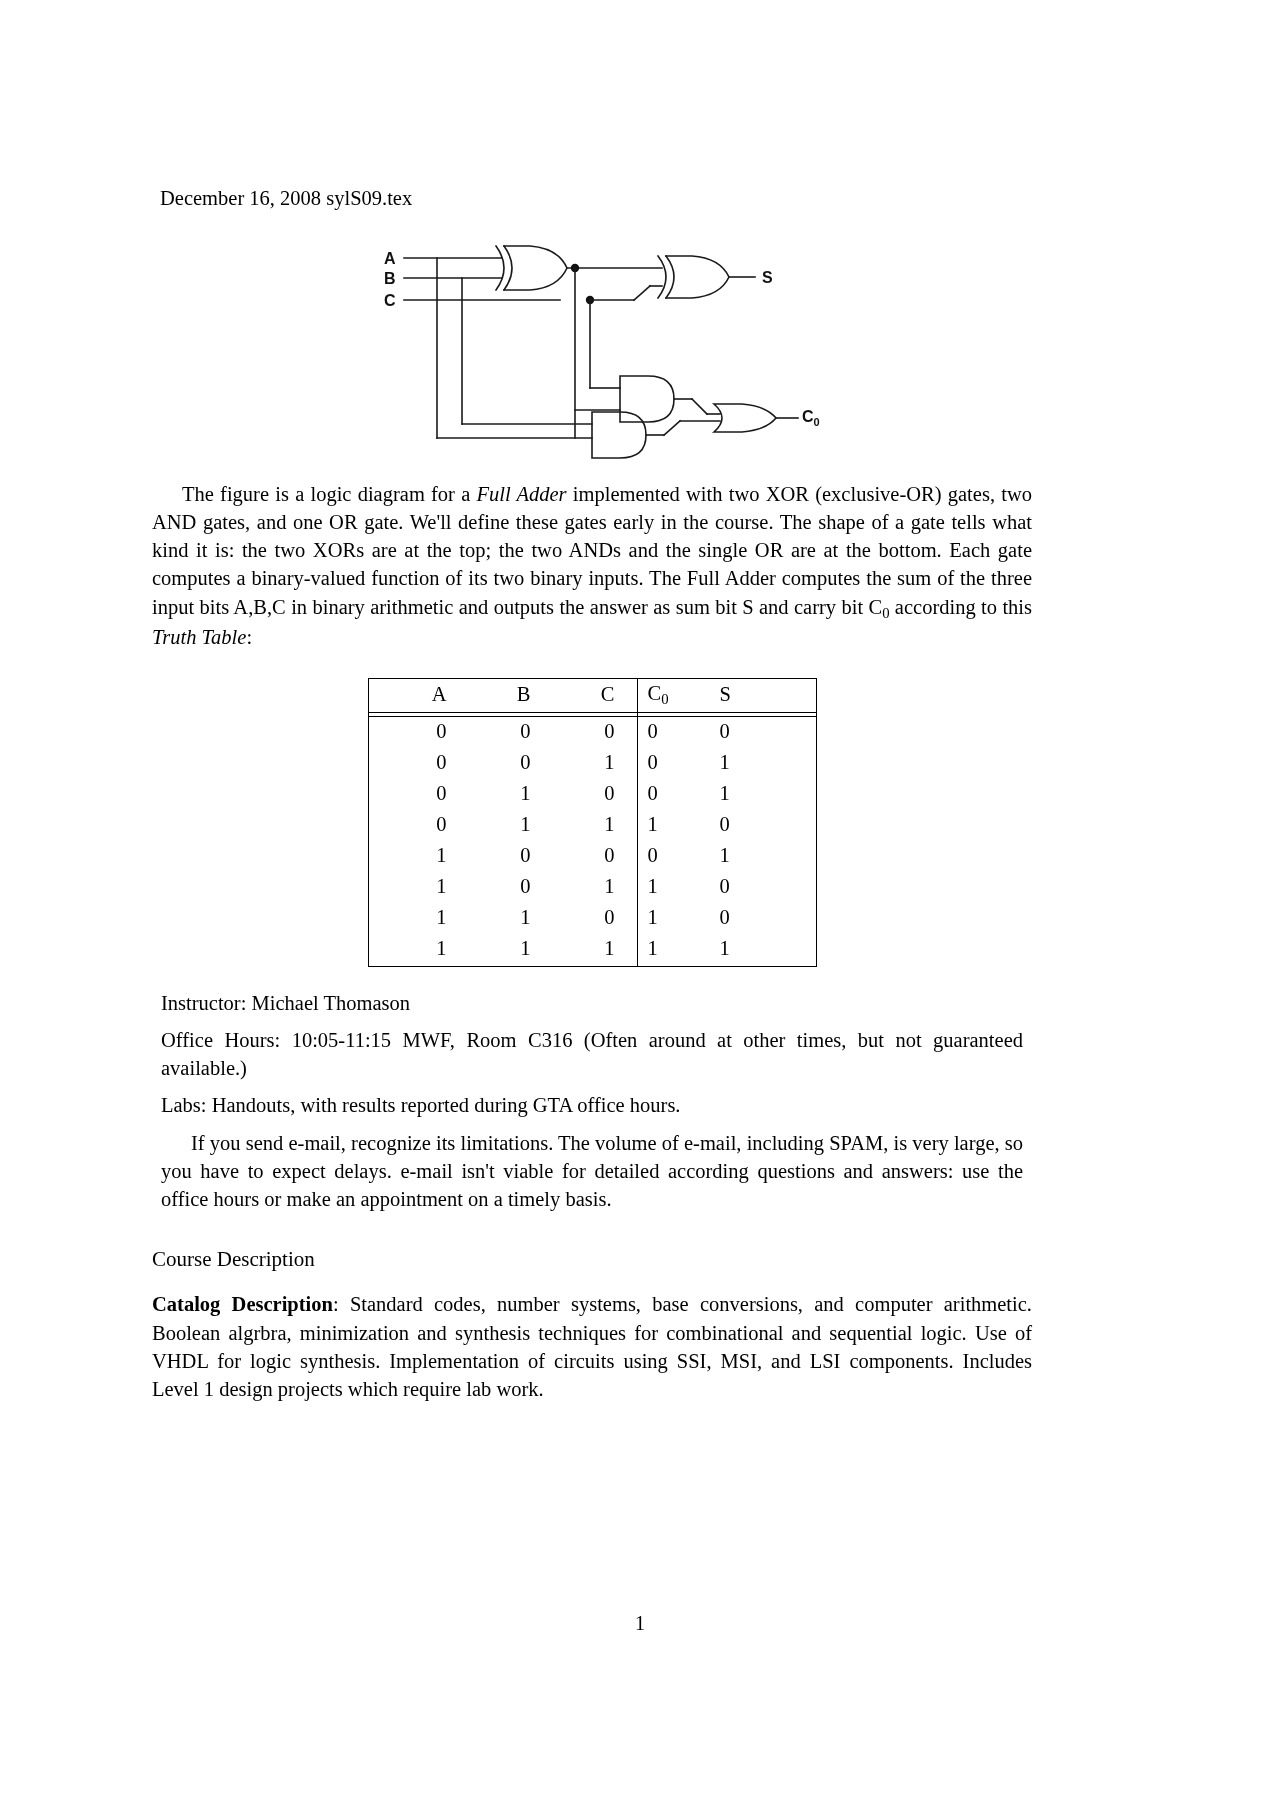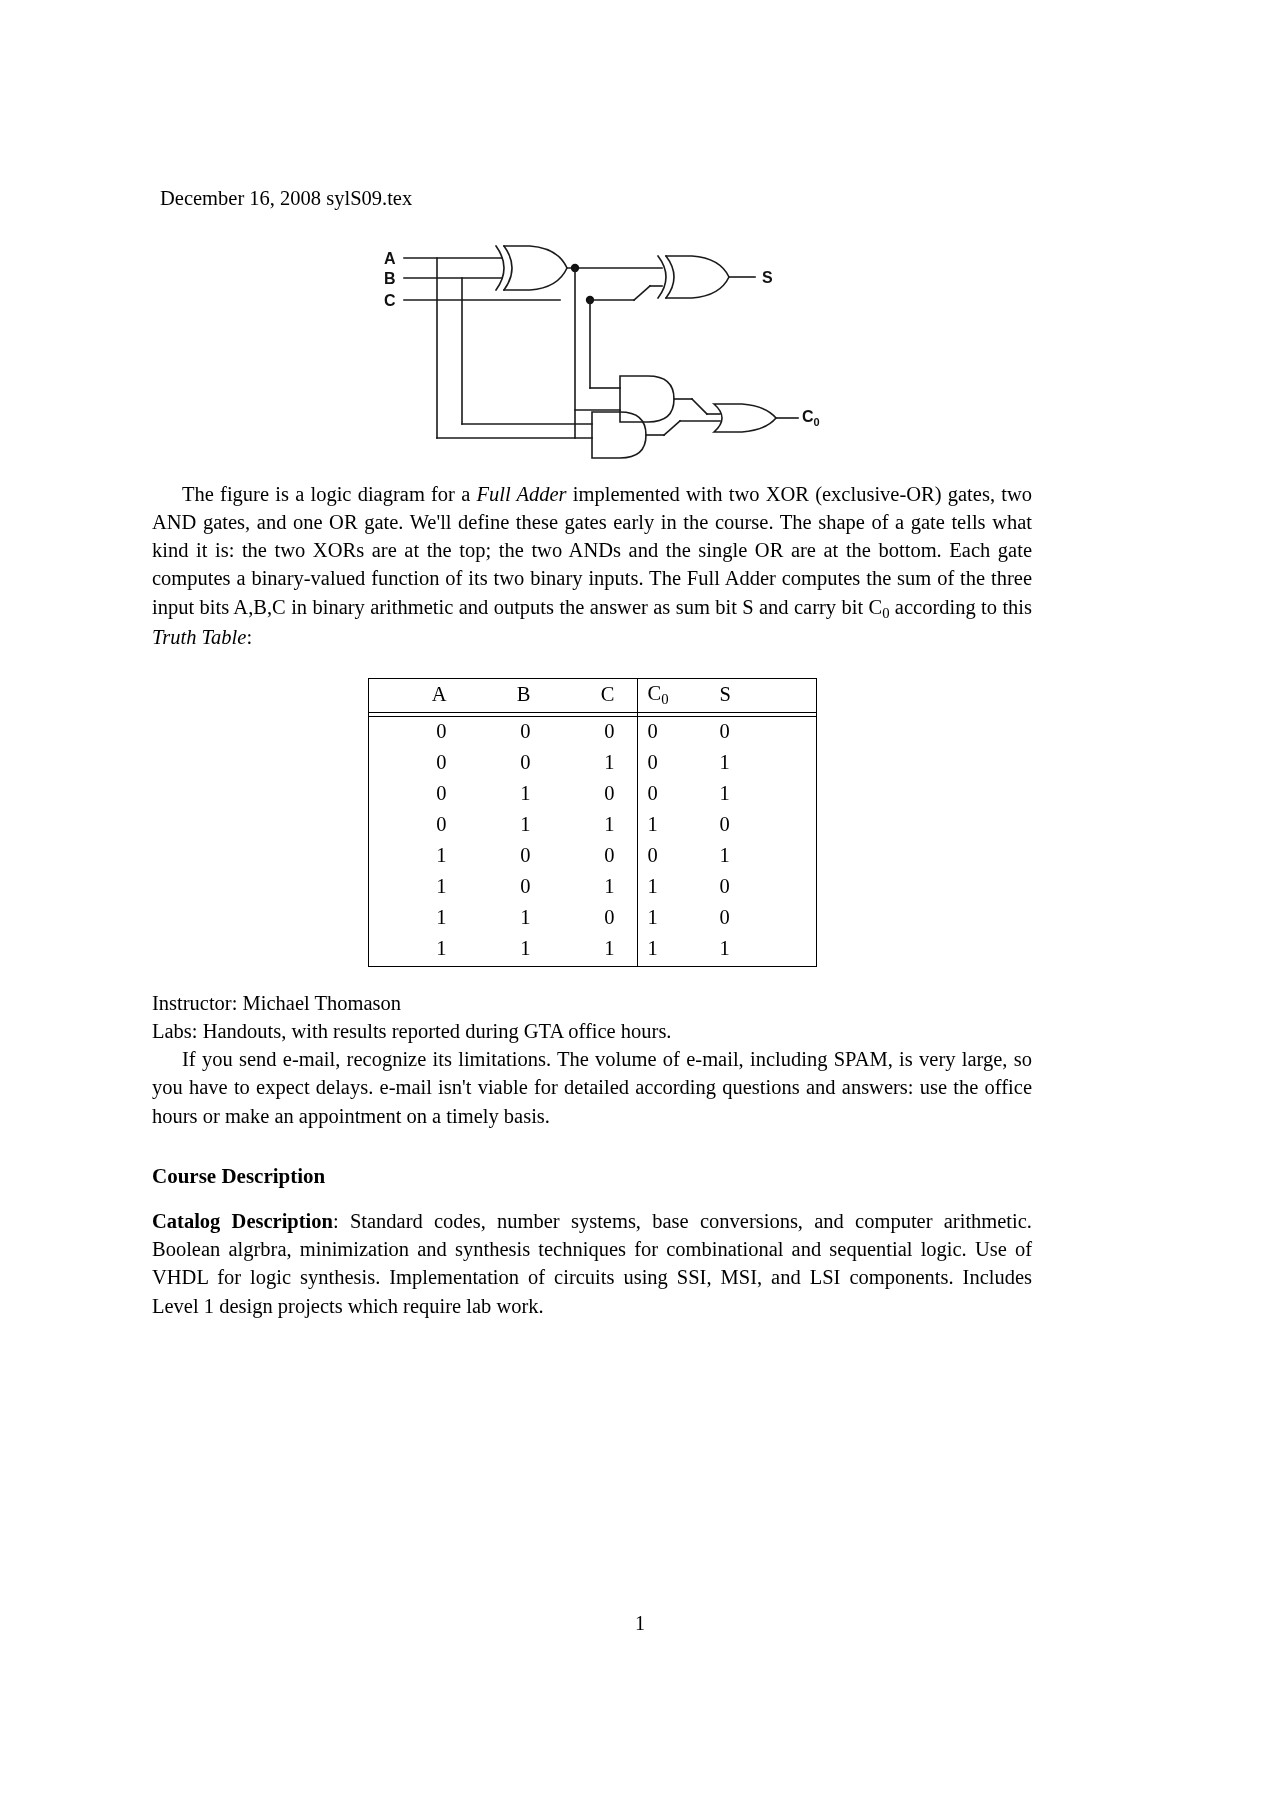--- a/index.html
+++ b/index.html
@@ -94,25 +94,25 @@
   }
   table.truth th.in:first-child, table.truth td.in:first-child { padding-left: 16px; }
   table.truth th.out.last, table.truth td.out.last { padding-right: 34px; }
   
   table.truth .sep-left { border-right: 1.4px solid #000; }
   table.truth .sep-right { border-left: 1.4px solid #000; padding-left: 14px; }
   thead tr.head-row th { border-bottom: 1.4px solid #000; }
   thead tr.head-spacer td { height: 3px; padding: 0; border-bottom: 1.4px solid #000; }
 
   
-  .info p { margin: 0; }
+  .info p { margin: 9px; }
 
   h2.section {
     font-size: 21px;
-    font-weight: bold;
+    font-weight: normal;
     margin: 34px 0 18px 0;
   }
 
   .pagenum {
     position: absolute;
     left: 0;
     top: 1612px;
     width: 1280px;
     text-align: center;
     font-size: 20px;
@@ -260,20 +260,21 @@
               <td class="in sep-left">1</td>
               <td class="out sep-right">1</td>
               <td class="out last">1</td>
             </tr>
           </tbody>
       </table>
     </div>
 
     <div class="info">
       <p class="para">Instructor: Michael Thomason</p>
+      <p class="para">Office Hours: 10:05-11:15 MWF, Room C316 (Often around at other times, but not guaranteed available.)</p>
       <p class="para">Labs: Handouts, with results reported during GTA office hours.</p>
       <p class="para indent">If you send e-mail, recognize its limitations. The volume of e-mail, including SPAM, is very large, so you have to expect delays. e-mail isn't viable for detailed according questions and answers: use the office hours or make an appointment on a timely basis.</p>
     </div>
 
     <h2 class="section">Course Description</h2>
 
     <p class="para"><span class="bold">Catalog Description</span><span>: Standard codes, number systems, base conversions, and computer arithmetic. Boolean algrbra, minimization and synthesis techniques for combinational and sequential logic. Use of VHDL for logic synthesis. Implementation of circuits using SSI, MSI, and LSI components. Includes Level 1 design projects which require lab work.</span></p>
 
   </div>
 

